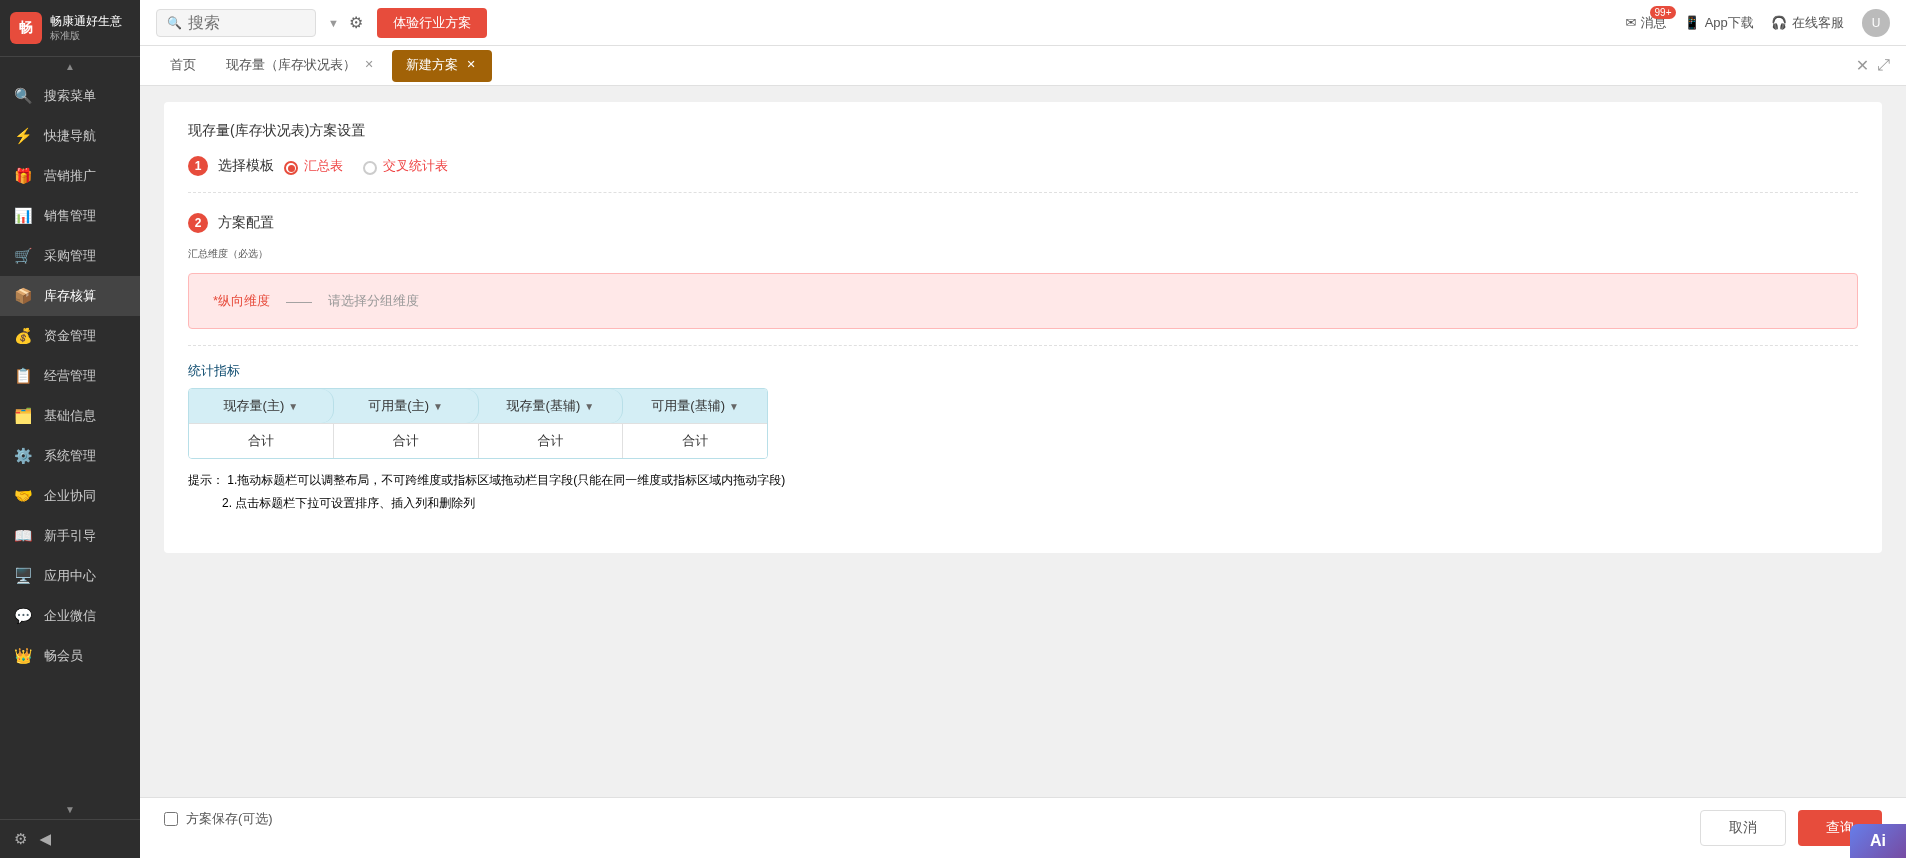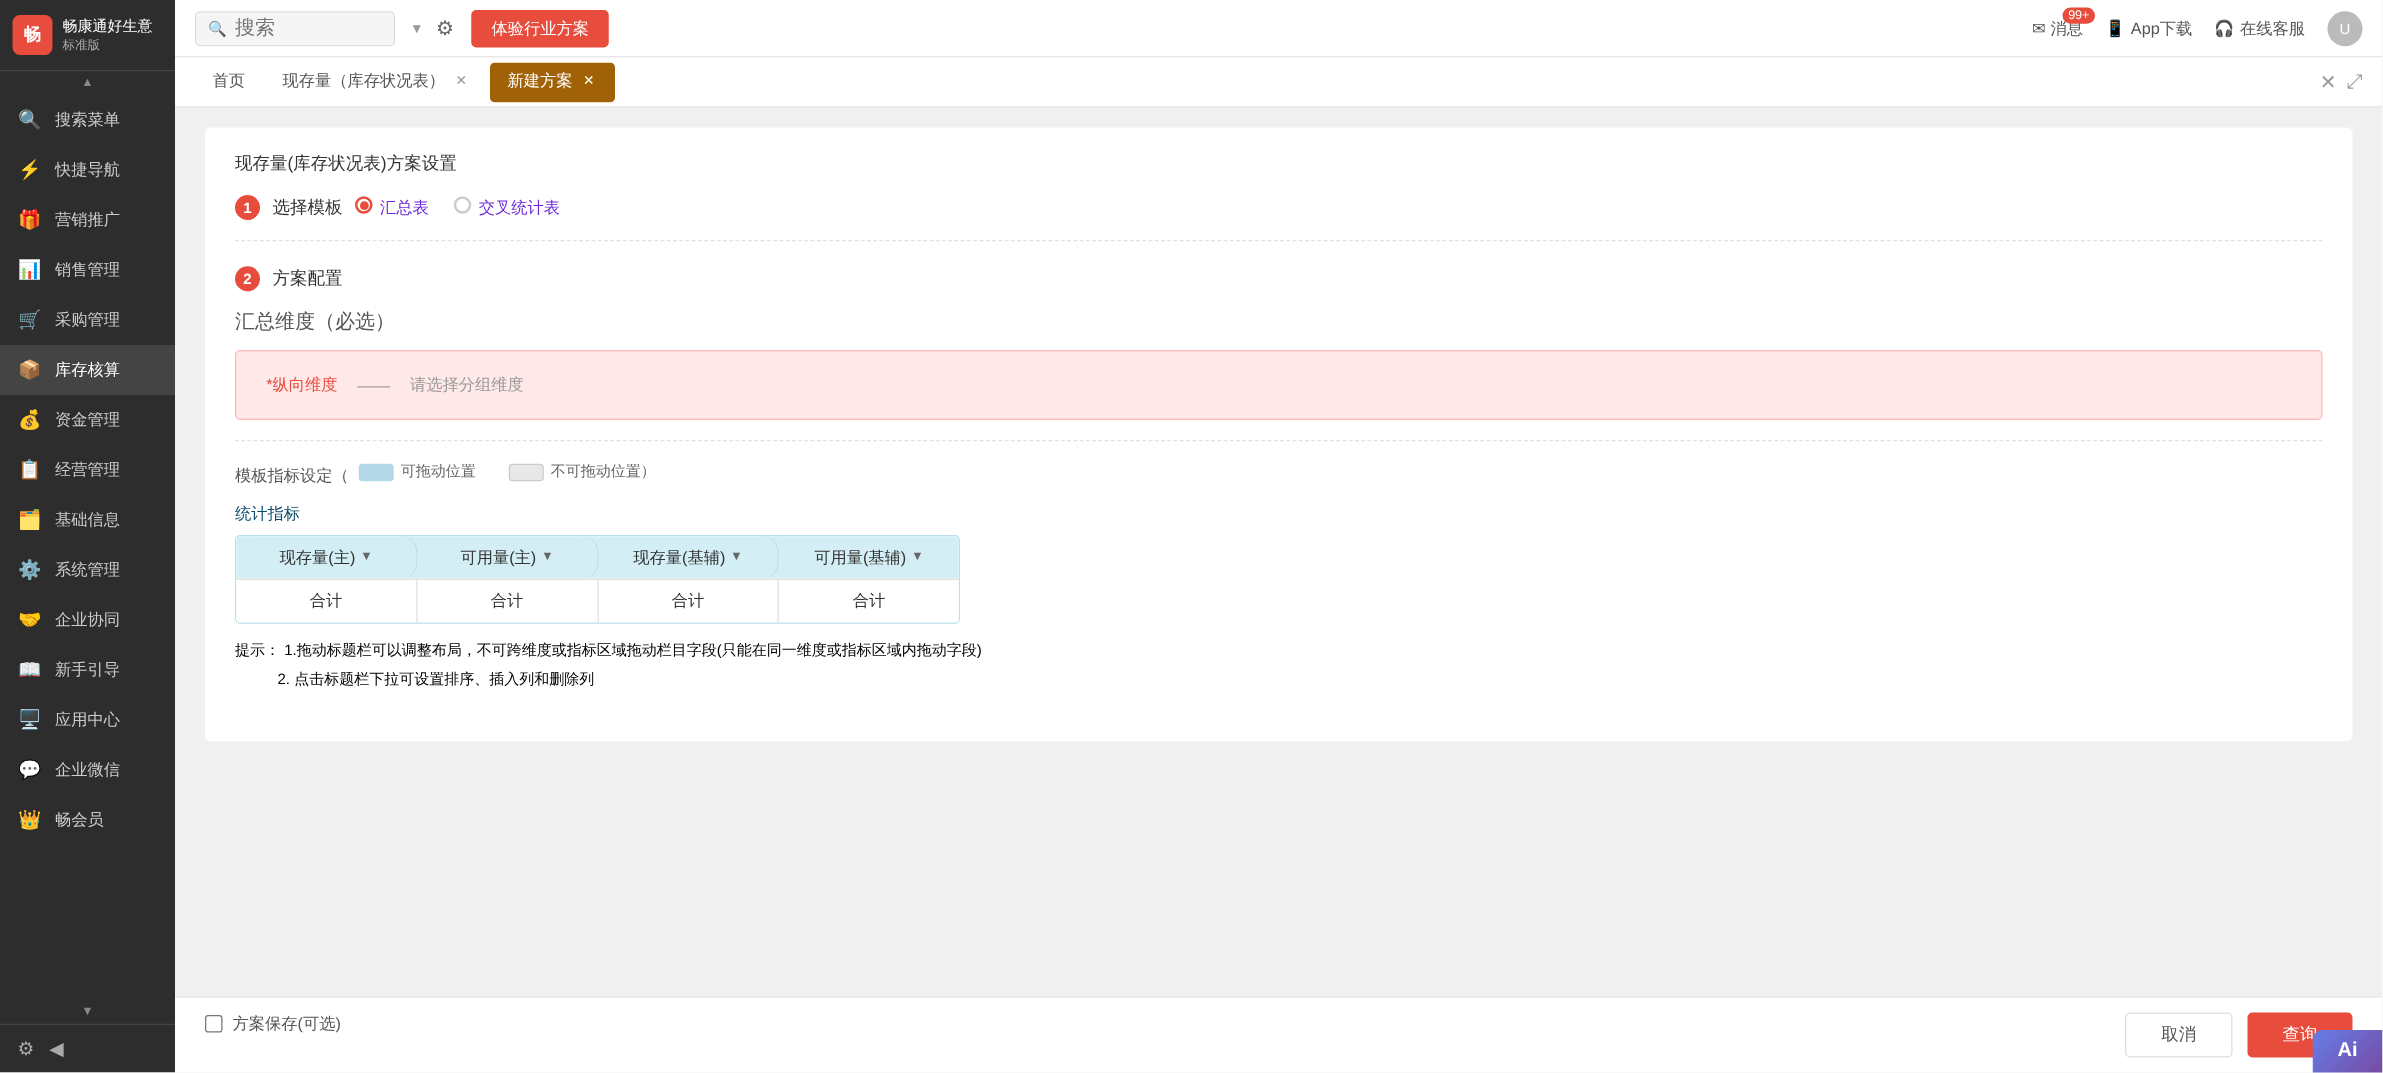--- a/index.html
+++ b/index.html
@@ -170,42 +170,42 @@
     .step-badge {
       background: #e74c3c; color: #fff;
       width: 20px; height: 20px; border-radius: 50%;
       display: flex; align-items: center; justify-content: center;
       font-size: 12px; font-weight: bold; flex-shrink: 0;
     }
     .step-title { font-size: 14px; color: #333; font-weight: 500; }
 
     
     .radio-group { display: flex; align-items: center; gap: 20px; }
-    .radio-item { display: flex; align-items: flex-start; gap: 6px; cursor: pointer; font-size: 13px; color: #6d28d9; }
+    .radio-item { display: flex; align-items: flex-end; gap: 6px; cursor: pointer; font-size: 13px; color: #ef4444; }
     .radio-circle {
       width: 14px; height: 14px; border-radius: 50%;
       border: 2px solid #ccc;
       display: flex; align-items: center; justify-content: center;
       flex-shrink: 0;
     }
     .radio-circle.checked {
       border-color: #e74c3c;
     }
     .radio-circle.checked::after {
       content: '';
       width: 7px; height: 7px;
       border-radius: 50%;
       background: #e74c3c;
     }
 
     
     .divider { border: none; border-top: 1px dashed #e0e0e0; margin: 16px 0; }
 
     
-    .section-label { font-size: 16px; color: #555; margin-bottom: 12px; }
+    .section-label { font-size: 10px; color: #555; margin-bottom: 12px; }
     .required { color: #e74c3c; }
 
     
     .pink-box {
       background: #ffe8e8;
       border: 1px solid #ffb8b8;
       border-radius: 4px;
       padding: 18px 24px;
       display: flex; align-items: center; gap: 16px;
       margin-bottom: 16px;
@@ -446,35 +446,20 @@
         </div>
 
         <div class="pink-box">
           <span class="pink-box-label required">*纵向维度</span>
           <span class="pink-box-dash">——</span>
           <span class="pink-box-placeholder">请选择分组维度</span>
         </div>
 
         <hr class="divider">
 
-        <div class="indicator-settings">
-          <div class="indicator-settings-label">
-            <span>模板指标设定（</span>
-            <span class="legend-items" style="display:inline-flex; margin-left:4px;">
-              <span class="legend-item">
-                <span class="legend-box draggable"></span>
-                <span>可拖动位置</span>
-              </span>
-              <span class="legend-item" style="margin-left:10px;">
-                <span class="legend-box non-draggable"></span>
-                <span>不可拖动位置）</span>
-              </span>
-            </span>
-          </div>
-        </div>
 
         <div class="stats-section">
           <div class="stats-label">统计指标</div>
           <div class="stats-table">
             <div class="stats-table-header">
               <div class="stats-table-header-cell">
                 <span>现存量(主)</span>
                 <span class="chevron-down">▼</span>
               </div>
               <div class="stats-table-header-cell">

